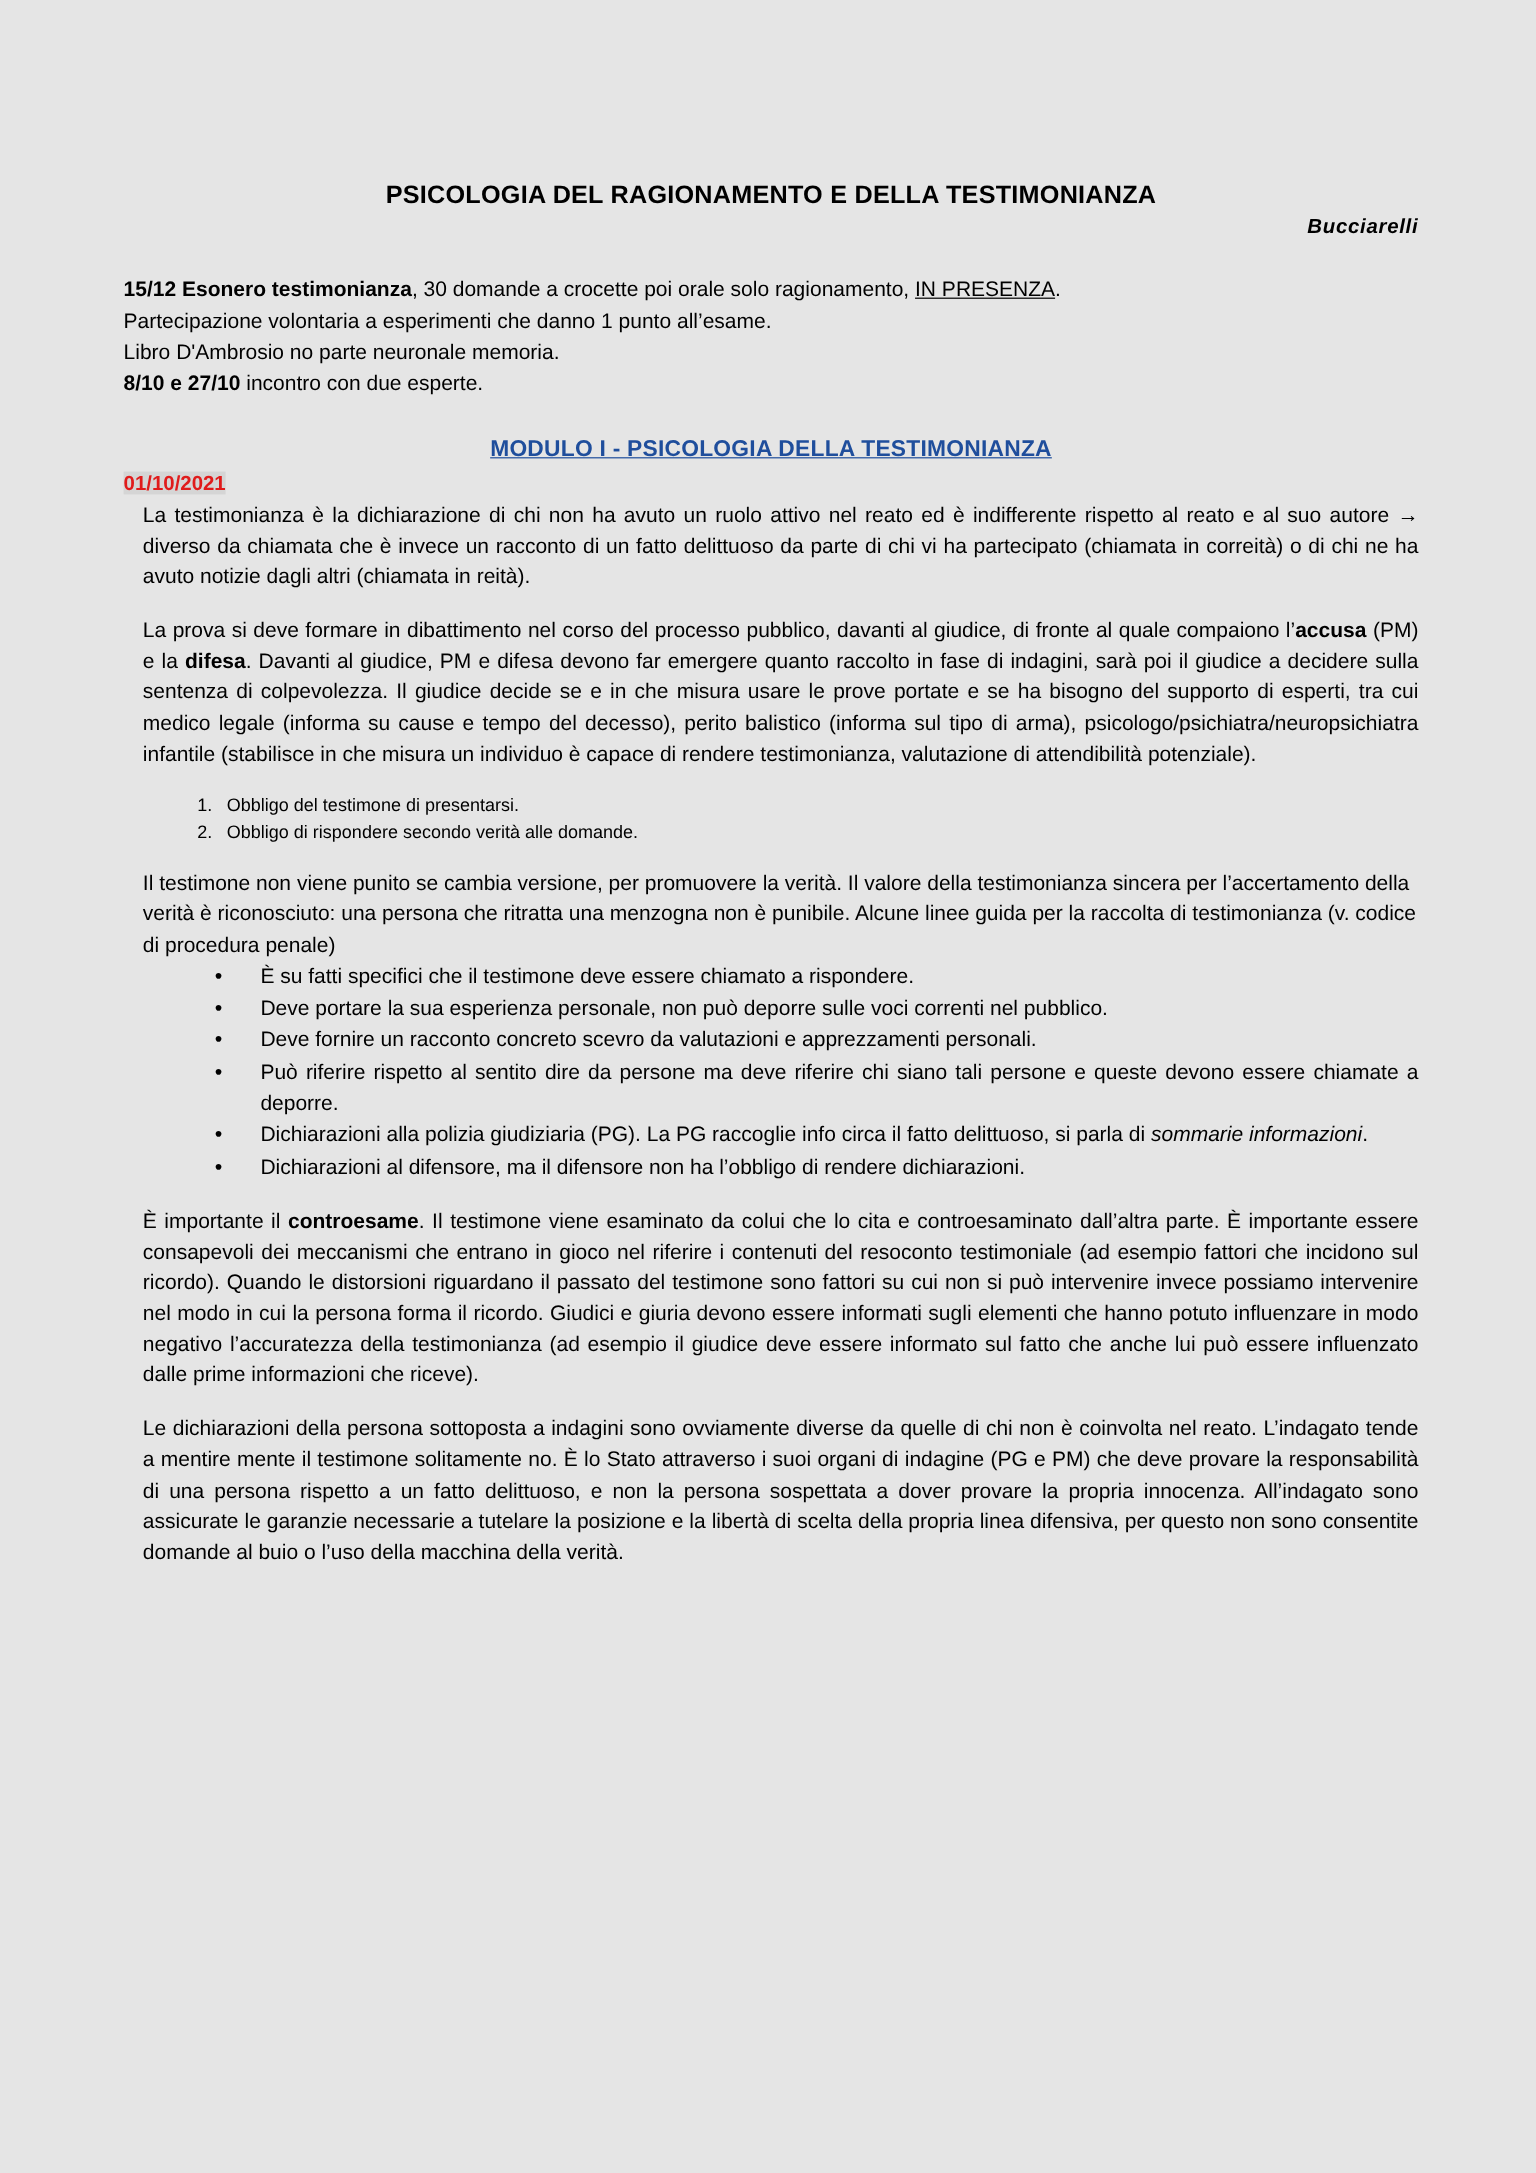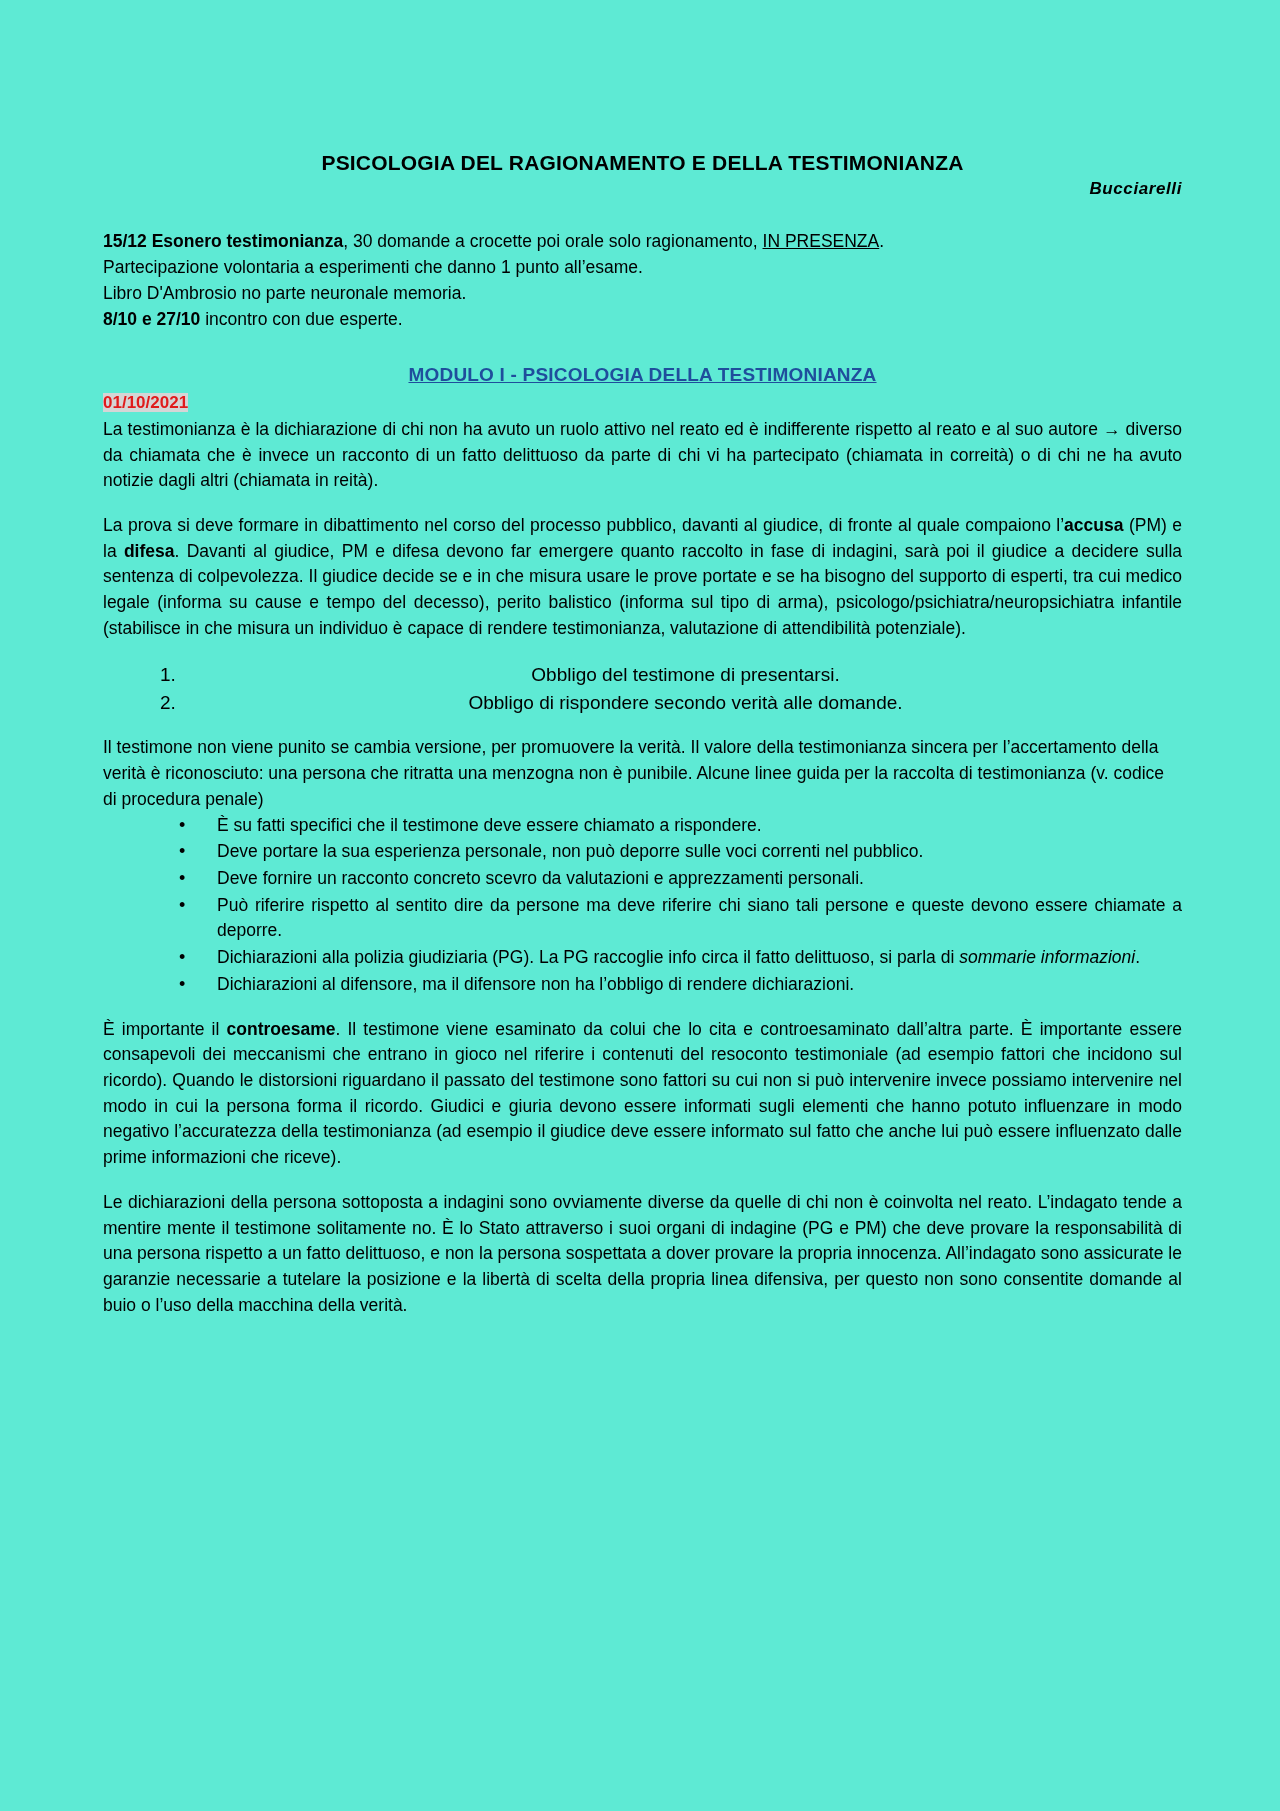--- a/index.html
+++ b/index.html
@@ -12,21 +12,21 @@
     min-height: 1811px;
     font-family: "Liberation Sans", sans-serif;
     color: #000000;
     -webkit-font-smoothing: antialiased;
   }
   .page {
     width: 1280px;
     min-height: 1811px;
     box-sizing: border-box;
     padding: 150px 98px 60px 103px;
-    background: #5eead4;
+    background: #e5e5e5;
   }
   .doc-title {
     text-align: center;
     font-size: 21px;
     font-weight: bold;
     letter-spacing: 0.2px;
     margin: 0 0 2px 0;
     line-height: 1.25;
   }
   .doc-author {
@@ -60,33 +60,32 @@
     color: #E01B1B;
     background: #D5D5D5;
     display: inline;
     line-height: 1.45;
   }
   .date-row { margin: 0 0 1px 0; }
   p.body {
     font-size: 17.5px;
     line-height: 1.47;
     text-align: justify;
-    margin: 0 0 19px 0;
+    margin: 0 0 19px 16px;
   }
   p.body.tight { margin-bottom: 0; }
   p.body.nojust { text-align: left; }
   b, strong { font-weight: bold; }
   i, em { }
   u { }
   ol.numbered {
     margin: 0 0 19px 0;
     padding-left: 78px;
-    font-size: 19px;
+    font-size: 15px;
     line-height: 1.47;
-    text-align: center;
   }
   ol.numbered li {
     margin: 0;
     padding-left: 8px;
   }
   ul.bullets {
     margin: 0 0 19px 0;
     padding-left: 76px;
     font-size: 17.5px;
     line-height: 1.47;

